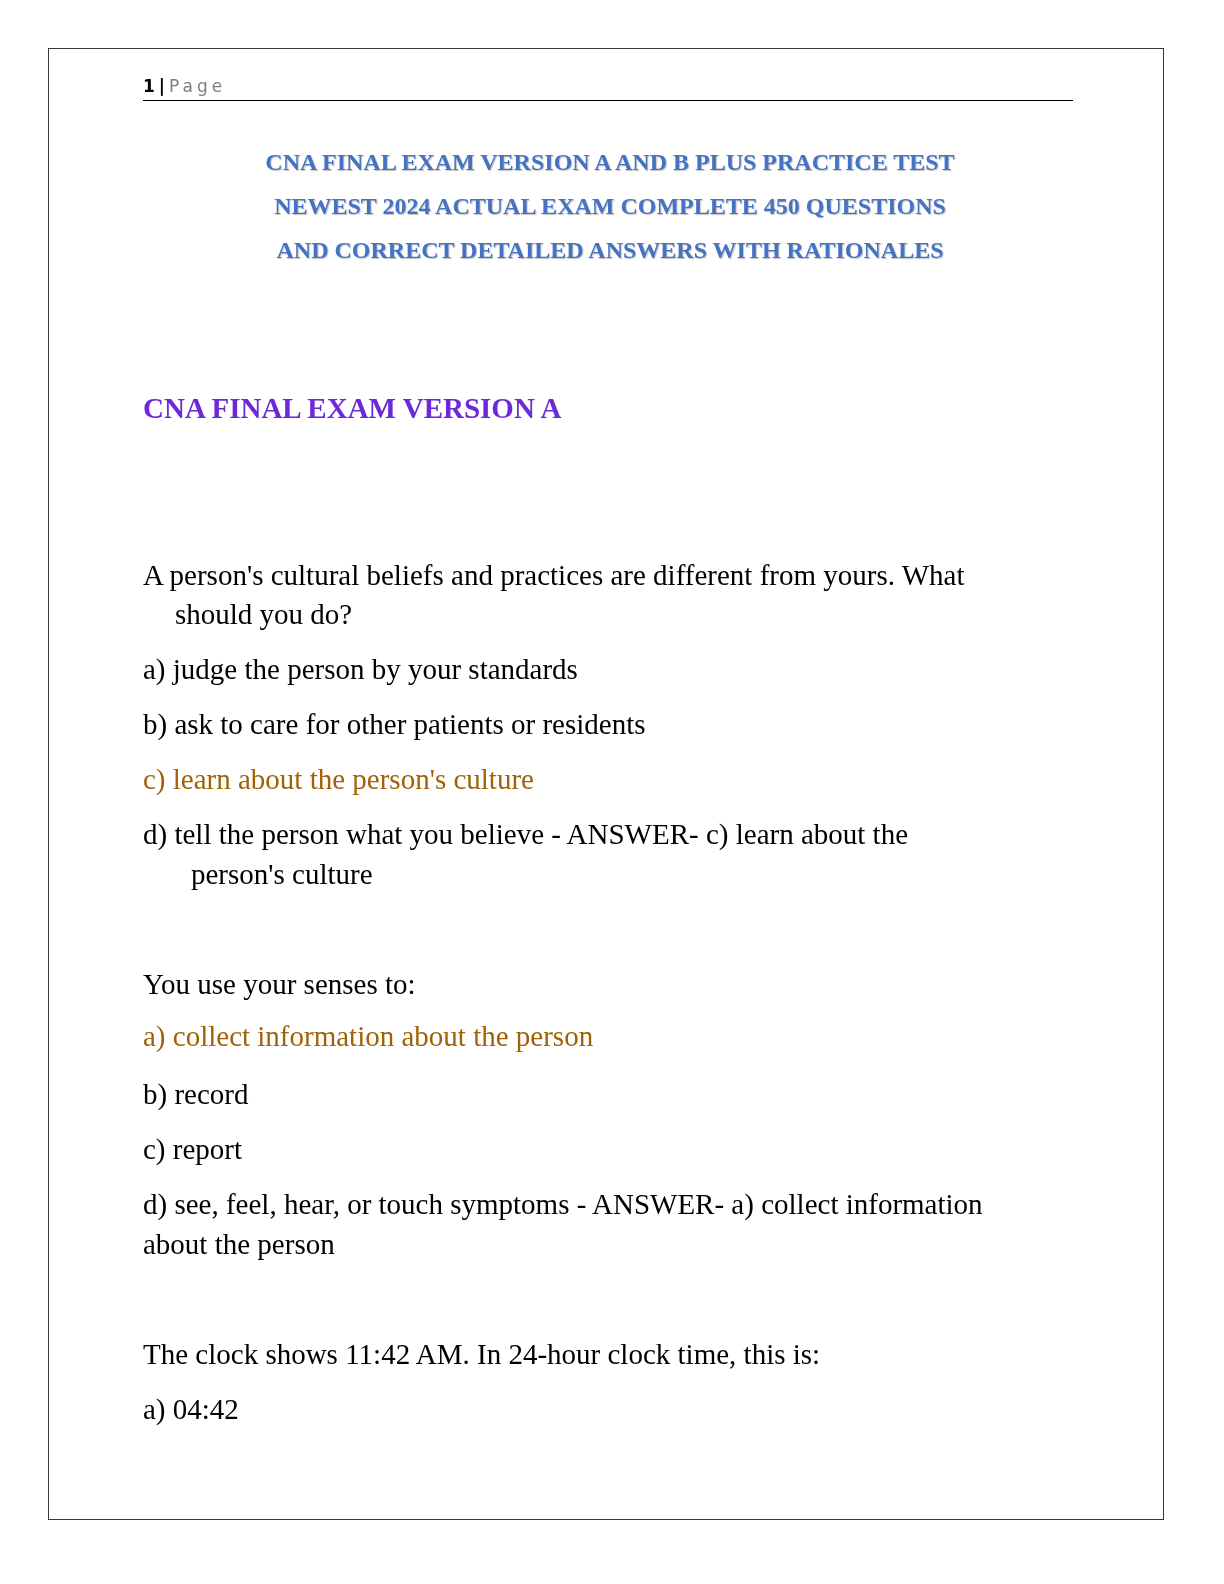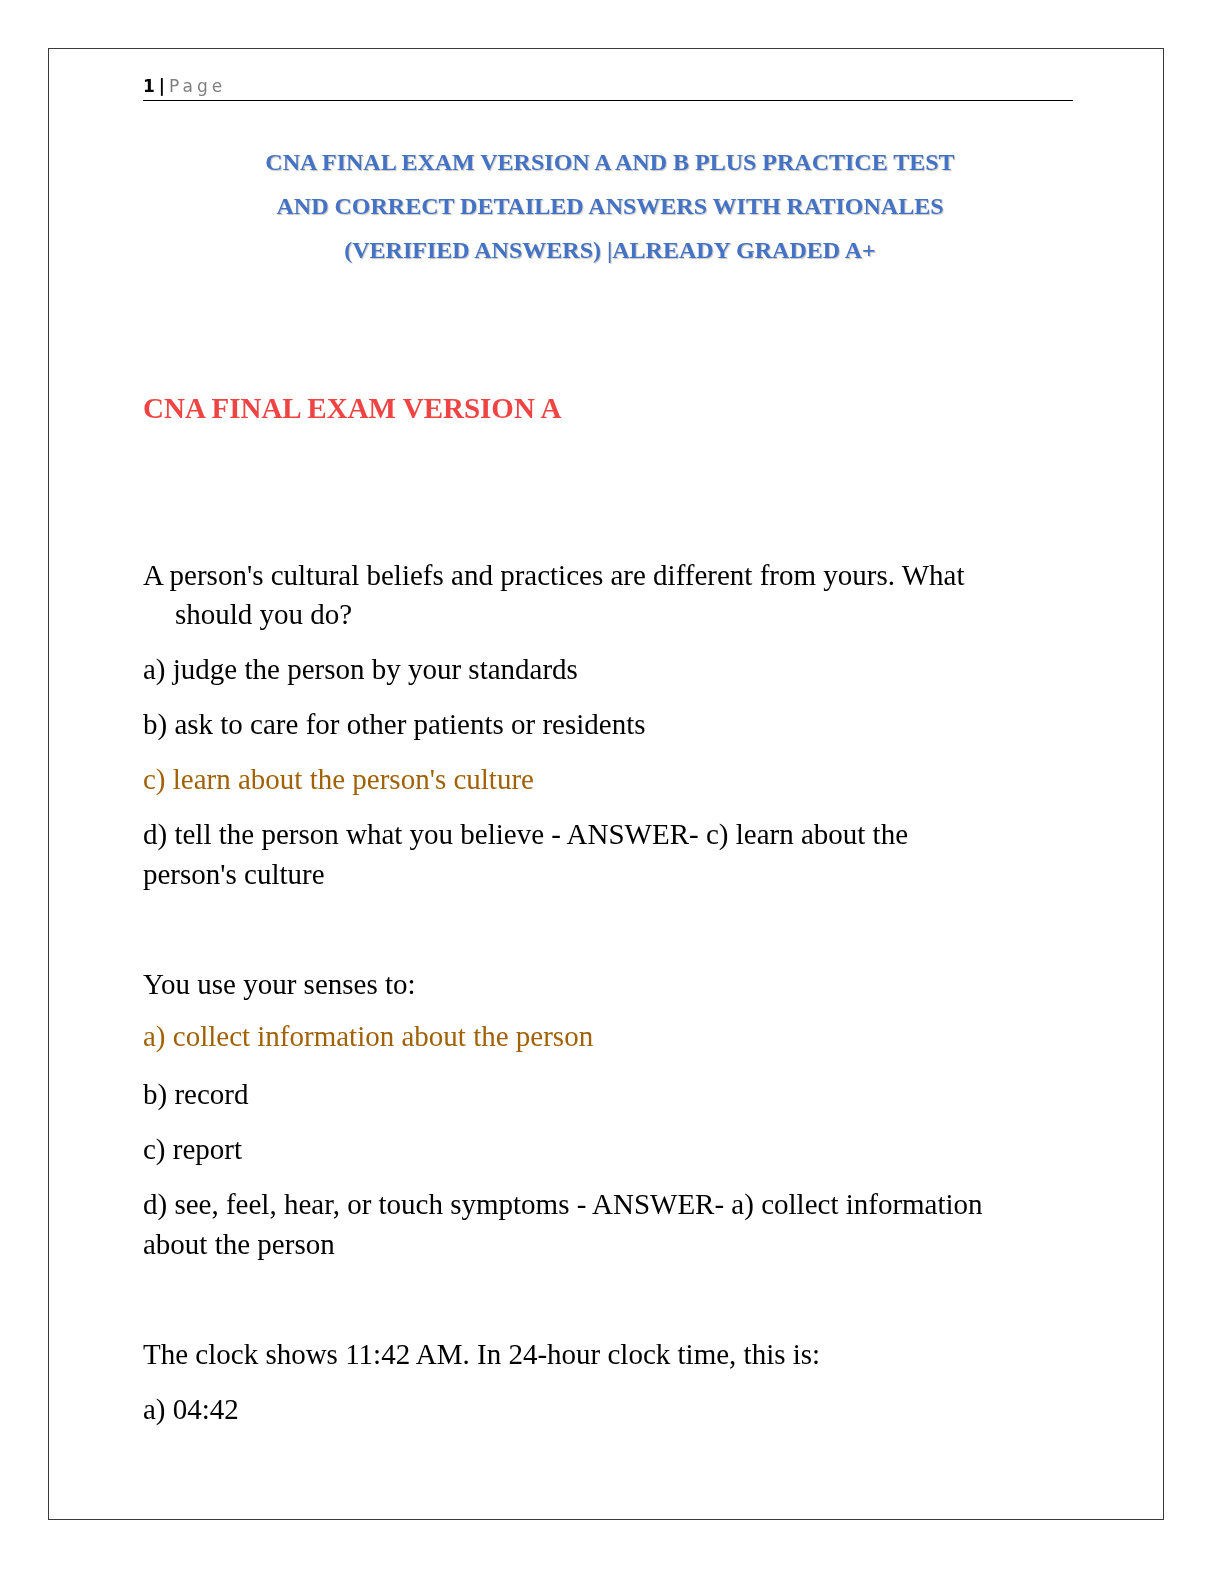--- a/index.html
+++ b/index.html
@@ -26,52 +26,52 @@
       font-family: "Liberation Serif", serif;
       font-weight: bold;
       font-size: 24px; line-height: 44px;
       color: #4472c4;
       text-shadow: 1px 1px 1px rgba(80,80,80,0.35);
     }
     .subheading {
       position: absolute; left: 143px; top: 388px;
       font-family: "Liberation Serif", serif;
       font-weight: bold; font-size: 29px; line-height: 40px;
-      color: #ef4444;
+      color: #6d28d9;
     }
     .line { position: absolute; left: 143px; width: 930px;
       font-family: Liberation Serif, serif;
       font-size: 29px; line-height: 40px; color: #000; white-space: nowrap; }
     .red { color: #a16207; }
   </style>
 </head>
 <body>
 
 <div class="page-border"></div>
 
 <div class="header">
   <span class="num">1</span><span class="sep">|</span><span class="word">Page</span>
 </div>
 
 <div class="title">
   <div>CNA FINAL EXAM VERSION A AND B PLUS PRACTICE TEST</div>
+  <div>NEWEST 2024 ACTUAL EXAM COMPLETE 450 QUESTIONS</div>
   <div>AND CORRECT DETAILED ANSWERS WITH RATIONALES</div>
-  <div>(VERIFIED ANSWERS) |ALREADY GRADED A+</div>
 </div>
 
 <div class="subheading">CNA FINAL EXAM VERSION A</div>
 
 <div>
   <div class="line" style="top:555px;">A person's cultural beliefs and practices are different from yours. What</div>
   <div class="line" style="top:594px;margin-left:32px;">should you do?</div>
   <div class="line" style="top:649px;">a) judge the person by your standards</div>
   <div class="line" style="top:704px;">b) ask to care for other patients or residents</div>
   <div class="line red" style="top:759px;">c) learn about the person's culture</div>
   <div class="line" style="top:814px;">d) tell the person what you believe - ANSWER- c) learn about the</div>
-  <div class="line" style="top:854px;">person's culture</div>
+  <div class="line" style="top:854px;margin-left:48px;">person's culture</div>
 </div>
 
 <div>
   <div class="line" style="top:964px;">You use your senses to:</div>
   <div class="line red" style="top:1016px;">a) collect information about the person</div>
   <div class="line" style="top:1074px;">b) record</div>
   <div class="line" style="top:1129px;">c) report</div>
   <div class="line" style="top:1184px;">d) see, feel, hear, or touch symptoms - ANSWER- a) collect information</div>
   <div class="line" style="top:1224px;">about the person</div>
 </div>

